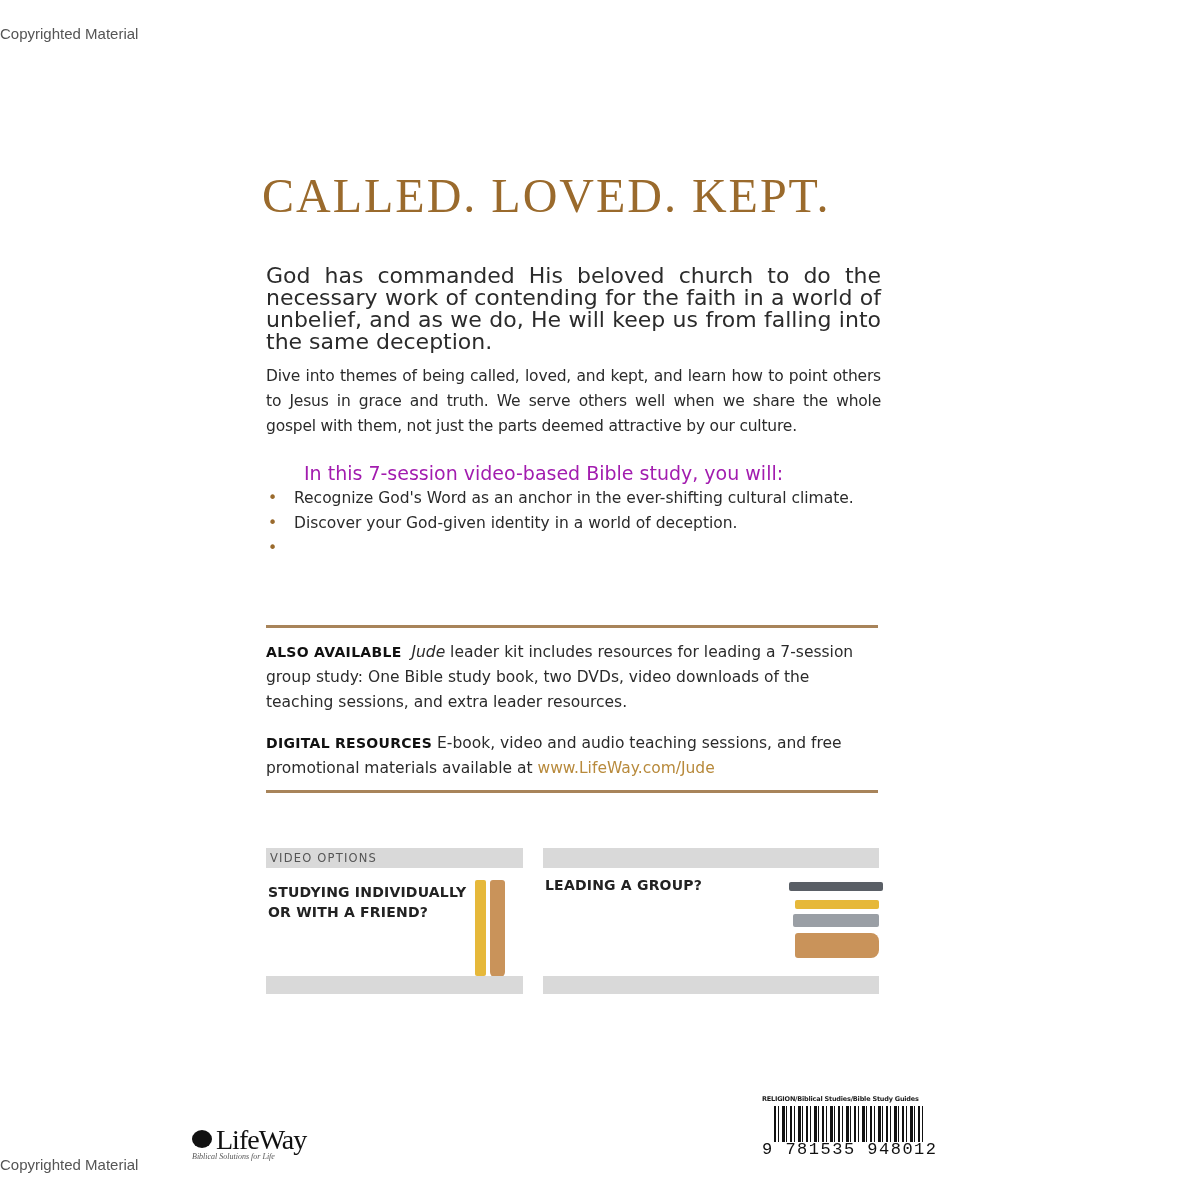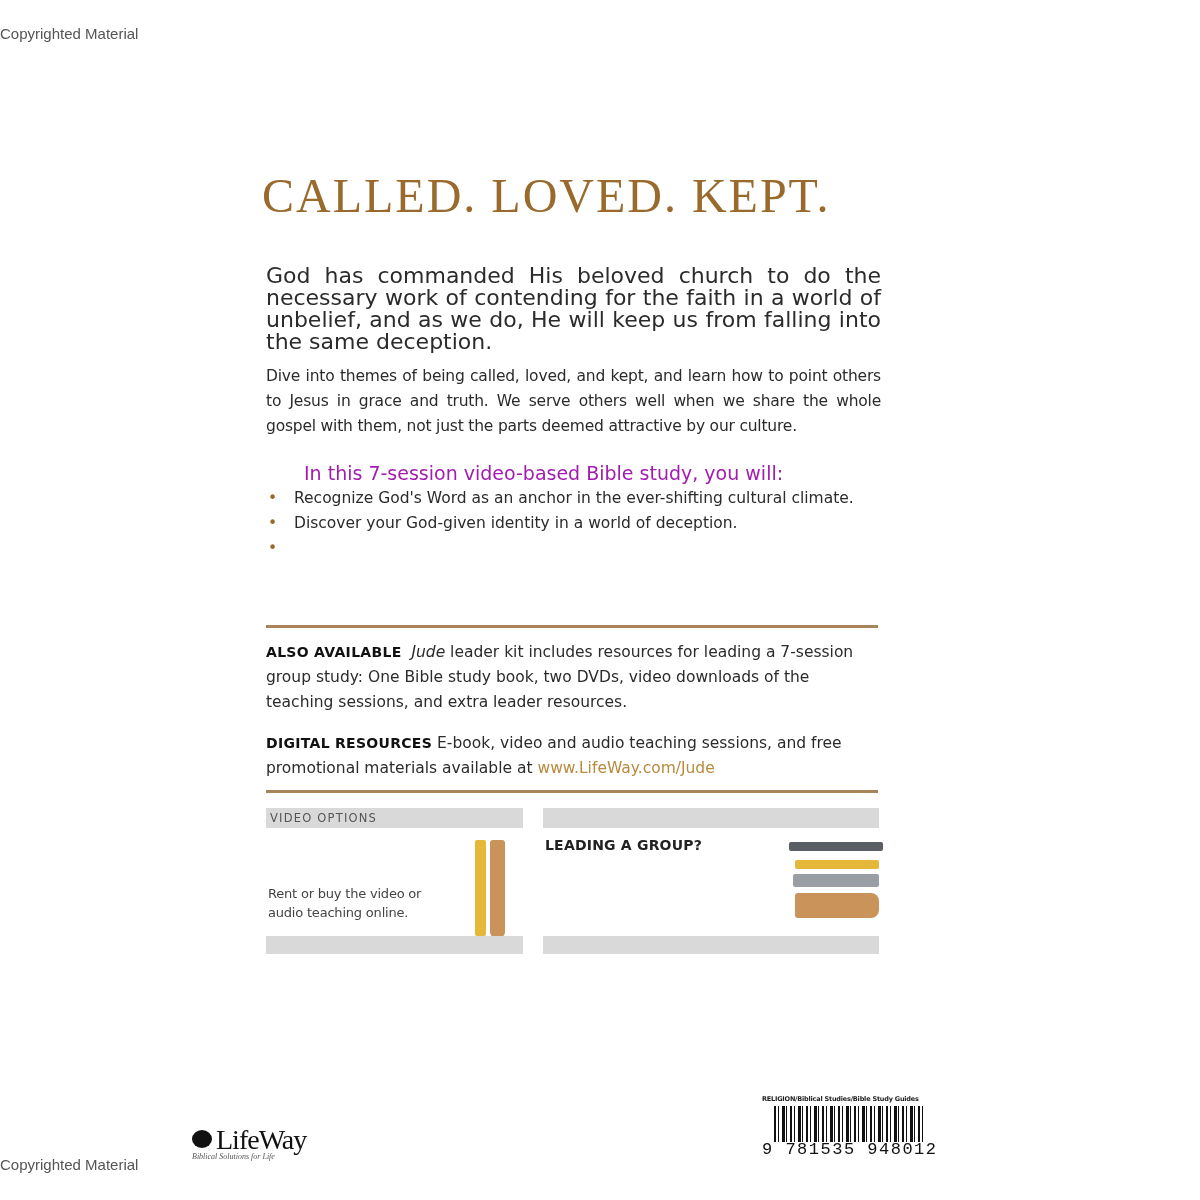--- a/index.html
+++ b/index.html
@@ -21,21 +21,21 @@
   .bullets li { position:relative; padding-left:28px; }
   .bullets li .dot { position:absolute; left:2px; top:0; color:#9a6a2c; }
   .rule { position:absolute; left:266px; width:612px; height:3px; background:#a8845a; }
   .rule.r1 { top:625px; }
   .rule.r2 { top:790px; }
   .avail { position:absolute; left:266px; top:640px; width:612px; font-size:15.5px; line-height:25px; color:#2b2b2b; }
   .avail b, .digital b { font-weight:bold; font-size:14px; letter-spacing:0.3px; color:#111; }
   .avail i { font-style:italic; }
   .digital { position:absolute; left:266px; top:731px; width:612px; font-size:15.5px; line-height:25px; color:#2b2b2b; }
   .link { color:#b88a3c; }
-  .box { position:absolute; top:808px; height:146px; }
+  .box { position:absolute; top:848px; height:146px; }
   .box.left { left:266px; width:257px; }
   .box.right { left:543px; width:336px; }
   .bar { position:absolute; left:0; right:0; height:20px; background:#d9d9d9; }
   .bar.topbar { top:0; }
   .bar.botbar { bottom:0; height:18px; }
   .bar-label { position:absolute; left:4px; top:3px; font-size:11.5px; letter-spacing:1.2px; color:#555; }
   .box-title { position:absolute; font-size:14px; font-weight:bold; color:#222; line-height:20px; letter-spacing:0.2px; }
   .box-text { position:absolute; font-size:13px; color:#444; line-height:19px; letter-spacing:-0.2px; }
   .left .box-title { left:2px; top:34px; width:200px; }
   .left .box-text { left:2px; top:76px; width:190px; }
@@ -80,21 +80,21 @@
 <div class="digital">
   <b>DIGITAL RESOURCES</b><span> E-book, video and audio teaching sessions, and free promotional materials available at </span><span class="link">www.LifeWay.com/Jude</span>
 </div>
 
 <div class="rule r2"></div>
 
 <div class="box left">
   <div class="bar topbar">
     <span class="bar-label">VIDEO OPTIONS</span>
   </div>
-  <div class="box-text">Rent or buy the video or audio teaching online.</div>
+  <div class="box-title">STUDYING INDIVIDUALLY OR WITH A FRIEND?</div>
   <div class="spine" style="left:209px;top:32px;width:11px;height:96px;background:#e6b83a;"></div>
   <div class="spine" style="left:224px;top:32px;width:15px;height:98px;background:#c9935a;border-radius:3px 3px 6px 6px;"></div>
   <div class="bar botbar"></div>
 </div>
 
 <div class="box right">
   <div class="bar topbar"></div>
   <div class="box-title">LEADING A GROUP?</div>
   <div class="spine" style="left:246px;top:34px;width:94px;height:9px;background:#5a5f66;"></div>
   <div class="spine" style="left:252px;top:52px;width:84px;height:9px;background:#e6b83a;"></div>

